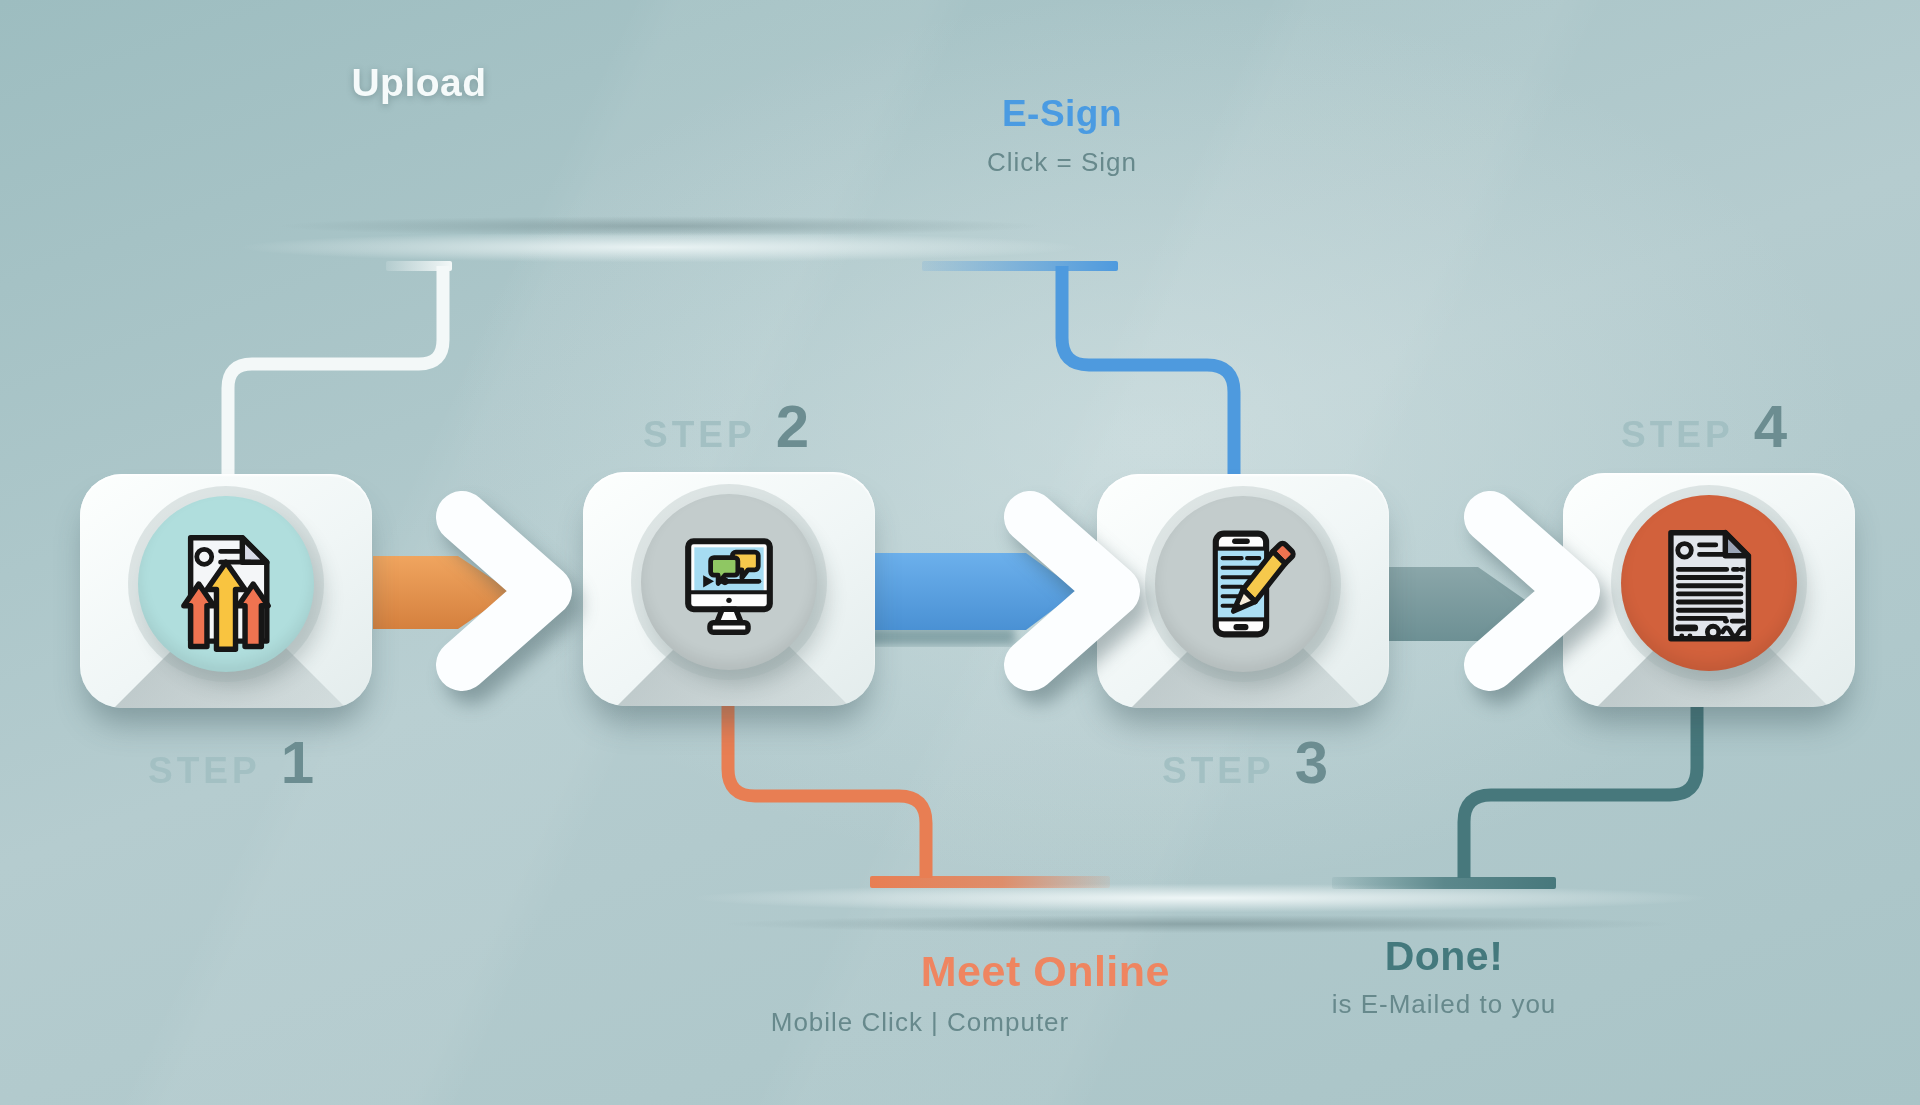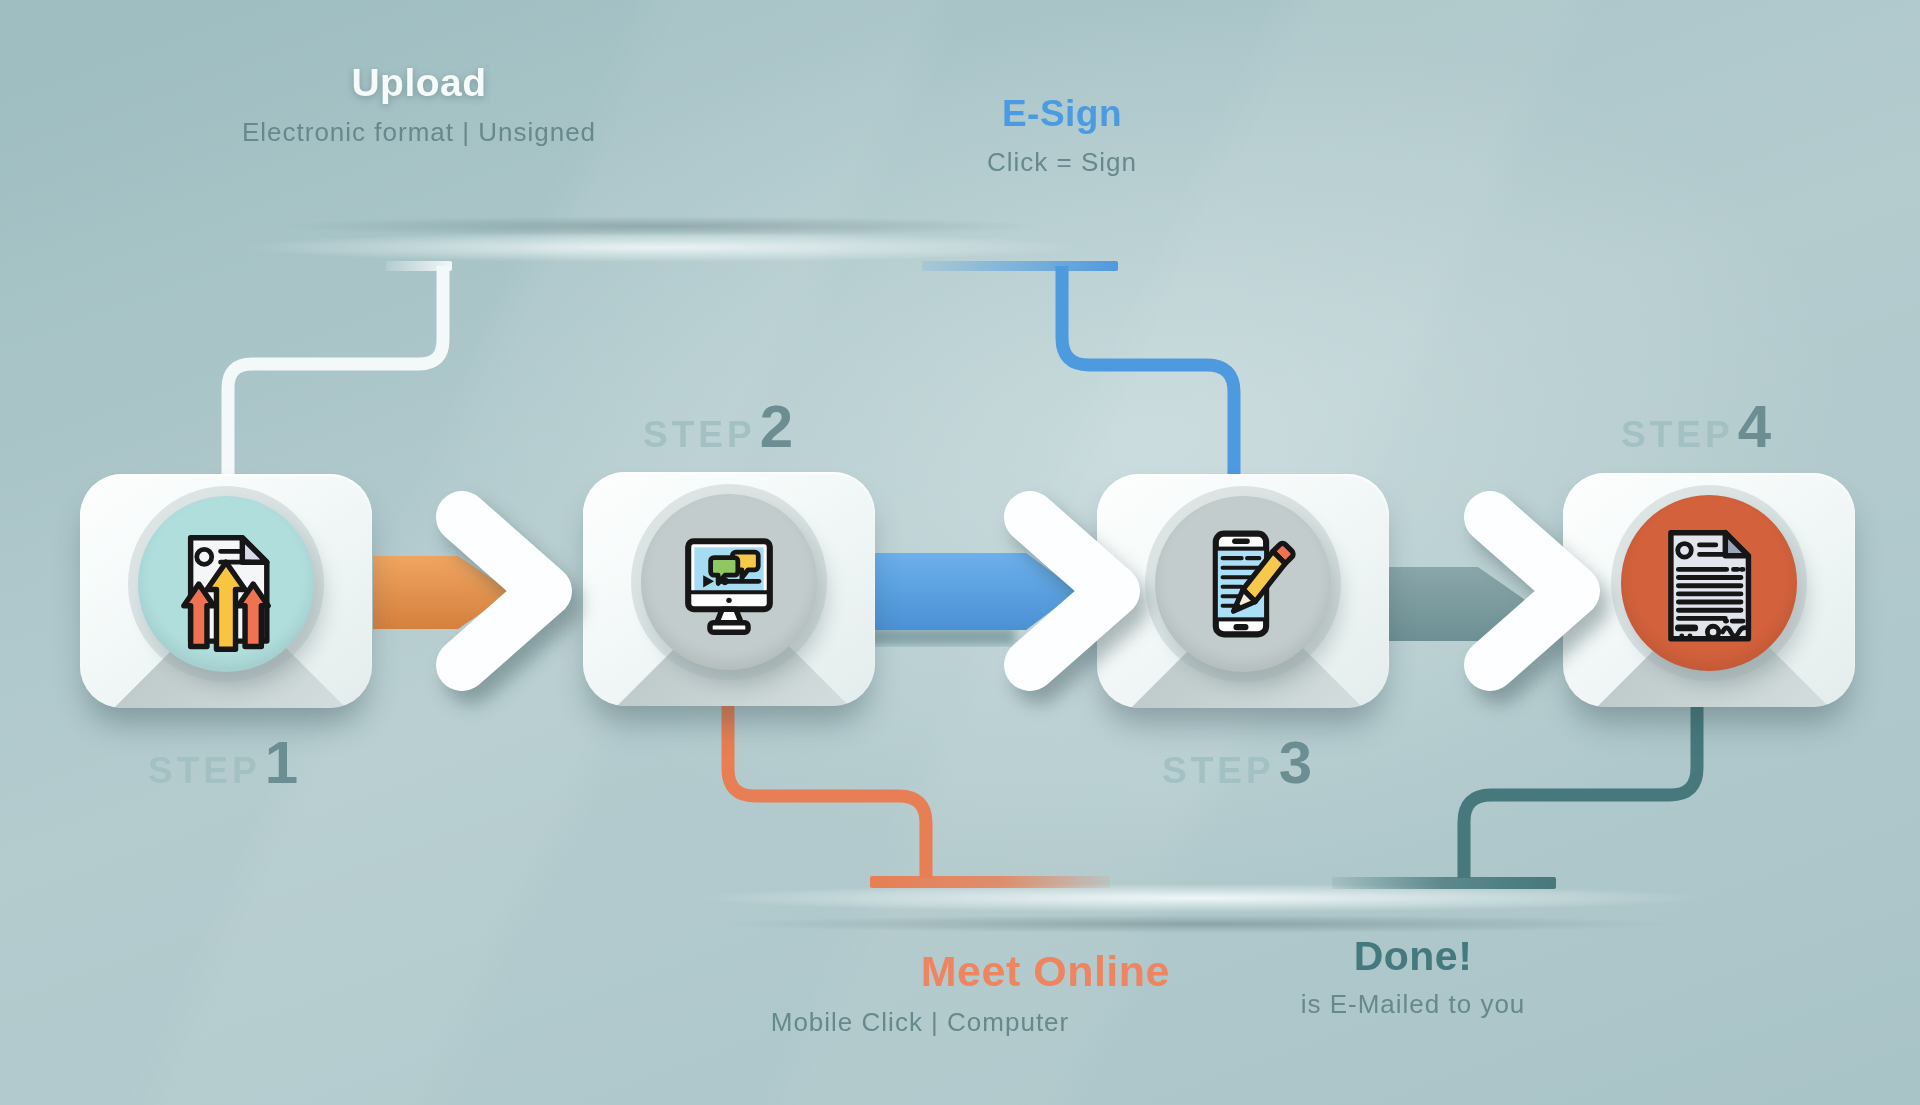--- a/index.html
+++ b/index.html
@@ -41,21 +41,21 @@
     background:linear-gradient(90deg, rgba(82,104,108,.30), rgba(82,104,108,0) 85%);
   }
   .icon-circle{
     position:absolute; left:58px; top:22px; width:176px; height:176px; border-radius:50%;
     overflow:hidden; z-index:2; display:grid; place-items:center;
     box-shadow:0 0 0 10px rgba(158,174,177,.30), 10px 14px 20px rgba(40,62,66,.22),
                inset 0 -8px 14px rgba(0,0,0,.08);
   }
   .bg-teal{background:#b0dedd;} .bg-gray{background:#c3cccc;} .bg-red{background:#d2613c;}
   .icon-circle svg{width:136px; height:136px;}
-  .step-label{position:absolute; display:flex; align-items:baseline; gap:4px;}
+  .step-label{position:absolute; display:flex; align-items:baseline; gap:20px;}
   .step-word{font-size:37px; font-weight:700; letter-spacing:4px; color:#a3c0c3;}
   .step-num{font-size:60px; font-weight:700; color:#6c8d91;}
   .callout{position:absolute; text-align:center;}
   .callout .t{font-weight:700; letter-spacing:.5px; line-height:1.08;}
   .callout .s{font-size:26px; color:#67898c; letter-spacing:1px; margin-top:12px; line-height:1.28;}
   .co-upload .t{font-size:39px; color:#f5fafa; text-shadow:0 2px 7px rgba(70,94,98,.4);}
   .co-esign .t{font-size:37px; color:#4a9be2;}
   .co-meet .t{font-size:43px; color:#ef8560;text-align:right;}
   .co-done .t{font-size:41px; color:#44797d;}
 </style>
@@ -212,31 +212,30 @@
     <span class="step-word">STEP</span>
     <span class="step-num">3</span>
   </div>
   <div class="step-label" style="left:1621px;top:392px;">
     <span class="step-word">STEP</span>
     <span class="step-num">4</span>
   </div>
 
   <div class="callout co-upload" style="left:169px;top:62px;width:500px;">
     <div class="t">Upload</div>
-    <div class="s">Electronic format  |  Unsigned</div>
   </div>
 
   <div class="callout co-esign" style="left:862px;top:94px;width:400px;">
     <div class="t">E-Sign</div>
     <div class="s">Click = Sign</div>
   </div>
 
   <div class="callout co-meet" style="left:670px;top:948px;width:500px;">
     <div class="t">Meet Online</div>
     <div class="s">Mobile Click  |  Computer</div>
   </div>
 
-  <div class="callout co-done" style="left:1163px;top:934px;width:500px;">
+  <div class="callout co-done" style="left:1194px;top:934px;width:500px;">
     <div class="t">Done!</div>
     <div class="s" style="margin-top:10px;">is E-Mailed to you</div>
   </div>
 
 </div>
 
 </body></html>

